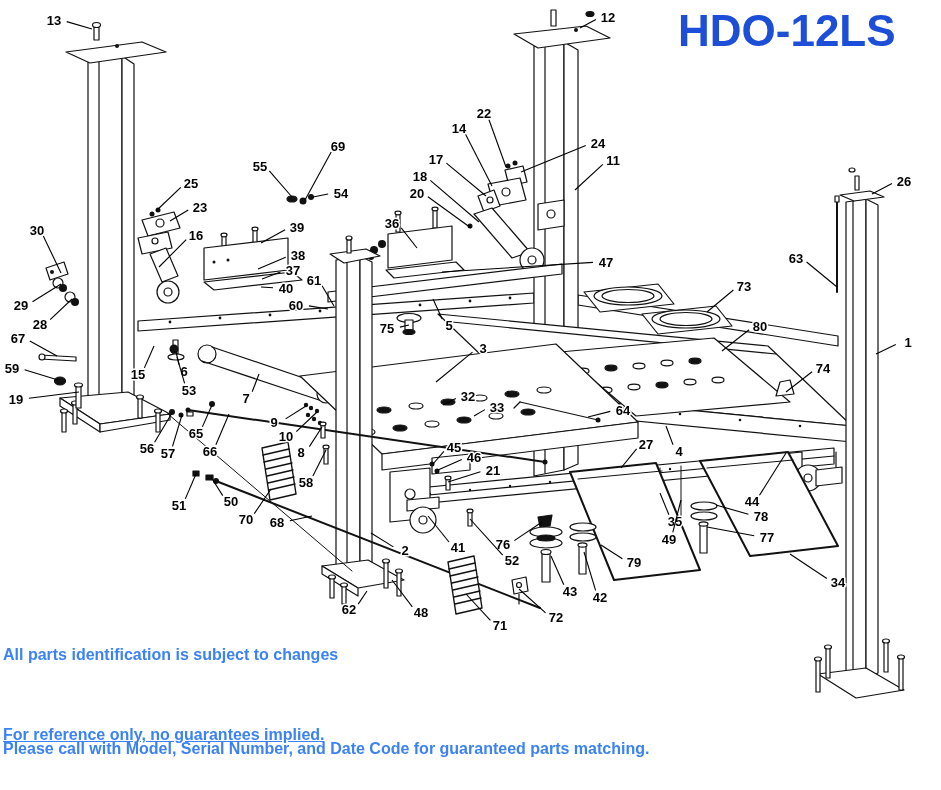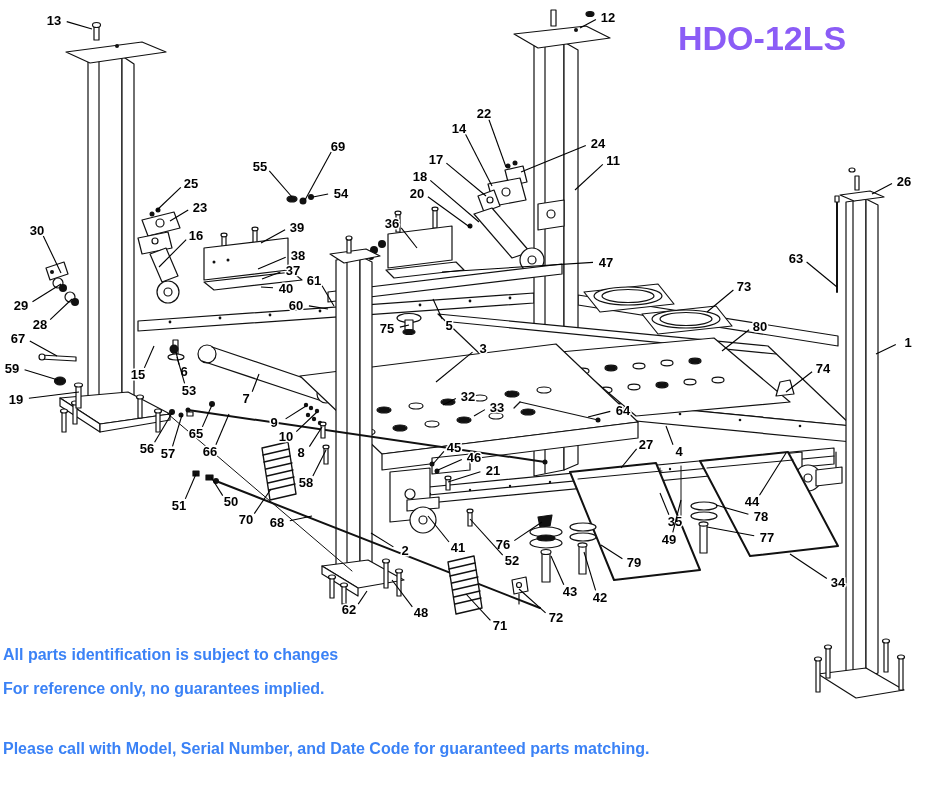--- a/index.html
+++ b/index.html
@@ -1,22 +1,22 @@
 <!DOCTYPE html>
 <html><head>
 <meta charset="utf-8">
 <style>
   html,body{margin:0;padding:0;background:#fff;}
   .stage{position:relative;width:941px;height:790px;background:#fff;overflow:hidden;
          font-family:"Liberation Sans",sans-serif;}
   .stage svg{position:absolute;left:0;top:0;}
   .page-title{position:absolute;left:678px;top:6px;width:260px;
-              font-size:34px;font-weight:bold;color:#8b5cf6;white-space:nowrap;margin-top:13px;}
+              font-size:44px;font-weight:bold;color:#1d4ed8;white-space:nowrap;}
   .disc{position:absolute;left:3px;font-size:16px;font-weight:bold;color:#3b82f6;white-space:nowrap;}
-  .disc1{top:646px;} .disc2{top:680px;} .disc3{top:740px;}
+  .disc1{top:646px;} .disc2{top:726px;text-decoration:underline;} .disc3{top:740px;}
   .leader{stroke:#000;stroke-width:1.1;fill:none;}
   .callout-num{font-family:"Liberation Sans",sans-serif;font-size:13px;font-weight:bold;
                fill:#000;text-anchor:middle;paint-order:stroke;stroke:#fff;stroke-width:3px;
                stroke-linejoin:round;}
   .dot{fill:#111;stroke:none;}
 </style>
 </head>
 <body>
 
 <div class="stage">

